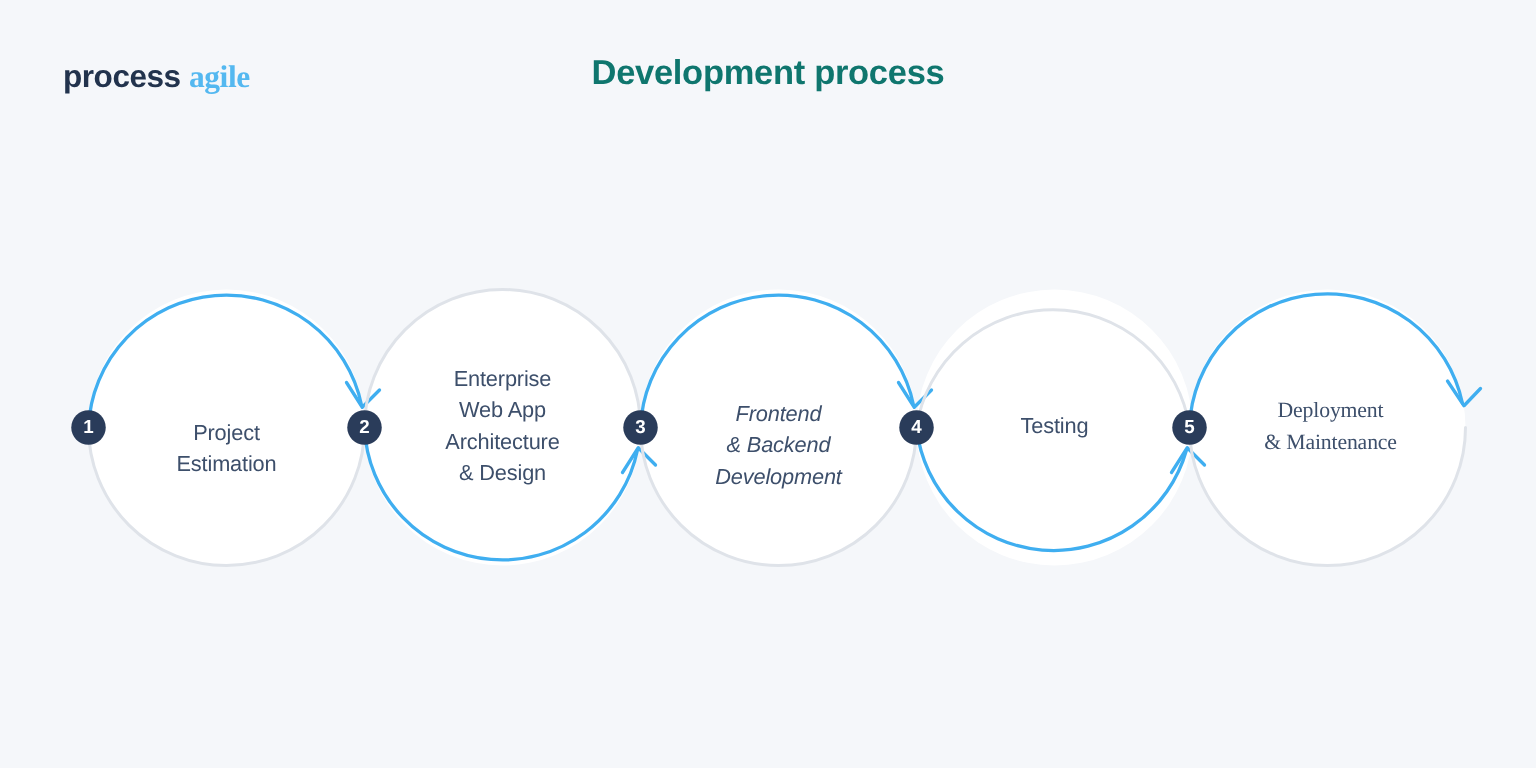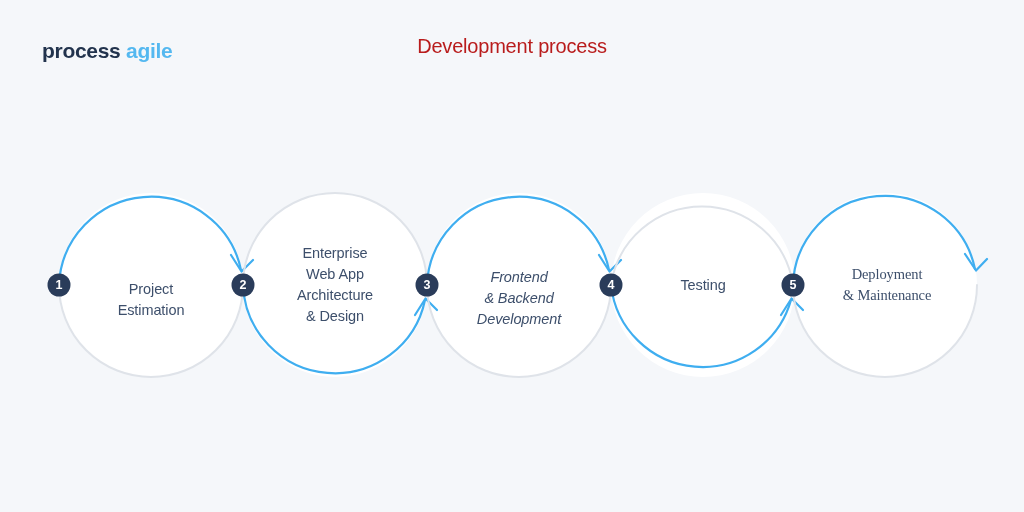--- a/index.html
+++ b/index.html
@@ -19,31 +19,31 @@
     position: absolute;
     left: 42px;
     top: 38px;
     font-size: 21px;
     font-weight: bold;
     letter-spacing: -0.3px;
     line-height: 26px;
     white-space: nowrap;
   }
   .logo-bamboo { color: #22334d; }
-  .logo-agile  { color: #54b8f0; }
+  .logo-agile  { color: #54b8f0; font-family: Liberation Serif, serif; }
 
   .page-title {
     position: absolute;
     left: 0;
     right: 0;
     top: 35px;
     text-align: center;
-    font-size: 20px;
-    font-weight: normal;
-    color: #b91c1c;
+    font-size: 23px;
+    font-weight: bold;
+    color: #0f766e;
     letter-spacing: -0.2px;
   }
 
   .diagram {
     position: absolute;
     left: 0;
     top: 0;
     width: 1024px;
     height: 512px;
   }

